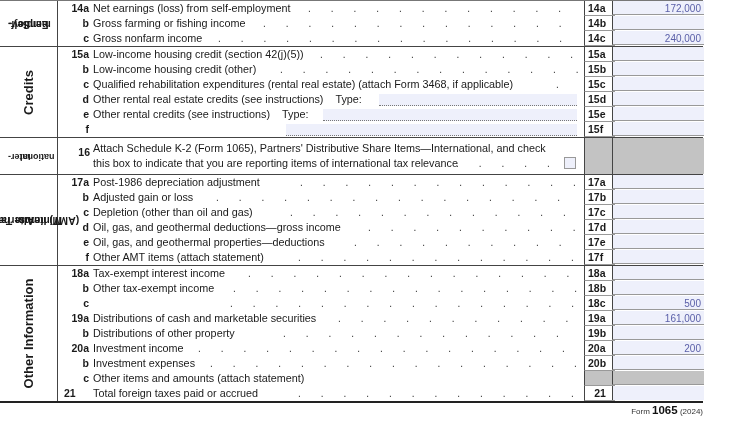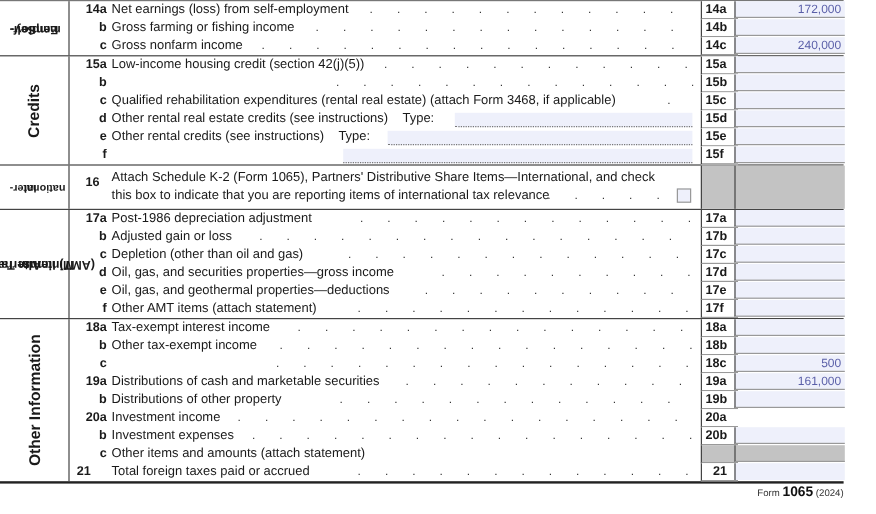--- a/index.html
+++ b/index.html
@@ -69,20 +69,21 @@
     </div>
     <div class="row" style="top:0px;">
       <span class="num">15a</span>
       <span class="desc">Low-income housing credit (section 42(j)(5))</span>
       <span class="dots" style="left:262px;width:258px;">. . . . . . . . . . . . . . . . . . . . . . . . . .</span>
       <span class="box-label">15a</span>
       <span class="box-value"></span>
     </div>
     <div class="row" style="top:15px;">
       <span class="num">b</span>
+      <span class="desc">Low-income housing credit (other)</span>
       <span class="dots" style="left:222px;width:298px;">. . . . . . . . . . . . . . . . . . . . . . . . . . . . . .</span>
       <span class="box-label">15b</span>
       <span class="box-value"></span>
     </div>
     <div class="row" style="top:30px;">
       <span class="num">c</span>
       <span class="desc">Qualified rehabilitation expenditures (rental real estate) (attach Form 3468, if applicable)</span>
       <span class="dots" style="left:498px;width:22px;">. .</span>
       <span class="box-label">15c</span>
       <span class="box-value"></span>
@@ -110,21 +111,21 @@
   </div>
 
   <div class="section" style="top:138px;height:36px;">
     <div class="sec-label">
       <span style="font-size:9px;">
         <span style="display: block;">Inter-</span><br>
         <span style="display: block;">national</span>
       </span>
     </div>
     <div class="row" style="top:0px;height:36px;">
-      <span class="num" style="top:8px;text-align:center;left:6px;">16</span>
+      <span class="num" style="top:8px;text-align:right;left:6px;">16</span>
       <span class="desc" style="top:3px;">Attach Schedule K-2 (Form 1065), Partners' Distributive Share Items—International, and check</span>
       <span class="desc" style="top:18px;"><span>this box to indicate that you are reporting items of international tax relevance</span></span>
       <span class="dots" style="left:398px;top:18px;width:100px;">. . . . . .</span>
       <span class="checkbox" style="left:506px;top:19px;"></span>
       <span class="box-label gray" style="height:36px;border-bottom:none;"></span>
       <span class="box-value gray" style="height:36px;border-bottom:none;"></span>
     </div>
   </div>
 
   <div class="section" style="top:175px;height:90px;">
@@ -151,21 +152,21 @@
     </div>
     <div class="row" style="top:30px;">
       <span class="num">c</span>
       <span class="desc">Depletion (other than oil and gas)</span>
       <span class="dots" style="left:232px;width:288px;">. . . . . . . . . . . . . . . . . . . . . . . . . . . . .</span>
       <span class="box-label">17c</span>
       <span class="box-value"></span>
     </div>
     <div class="row" style="top:45px;">
       <span class="num">d</span>
-      <span class="desc">Oil, gas, and securities properties—gross income</span>
+      <span class="desc">Oil, gas, and geothermal deductions—gross income</span>
       <span class="dots" style="left:310px;width:210px;">. . . . . . . . . . . . . . . . . . . . .</span>
       <span class="box-label">17d</span>
       <span class="box-value"></span>
     </div>
     <div class="row" style="top:60px;">
       <span class="num">e</span>
       <span class="desc">Oil, gas, and geothermal properties—deductions</span>
       <span class="dots" style="left:296px;width:224px;">. . . . . . . . . . . . . . . . . . . . . .</span>
       <span class="box-label">17e</span>
       <span class="box-value"></span>
@@ -215,20 +216,21 @@
       <span class="desc">Distributions of other property</span>
       <span class="dots" style="left:225px;width:295px;">. . . . . . . . . . . . . . . . . . . . . . . . . . . . . .</span>
       <span class="box-label">19b</span>
       <span class="box-value"></span>
     </div>
     <div class="row" style="top:75px;">
       <span class="num">20a</span>
       <span class="desc">Investment income</span>
       <span class="dots" style="left:140px;width:380px;">. . . . . . . . . . . . . . . . . . . . . . . . . . . . . . . . . . . . . .</span>
       <span class="box-label">20a</span>
+      <span class="box-value">200</span>
     </div>
     <div class="row" style="top:90px;">
       <span class="num">b</span>
       <span class="desc">Investment expenses</span>
       <span class="dots" style="left:152px;width:368px;">. . . . . . . . . . . . . . . . . . . . . . . . . . . . . . . . . . . . .</span>
       <span class="box-label">20b</span>
       <span class="box-value"></span>
     </div>
     <div class="row" style="top:105px;">
       <span class="num">c</span>

